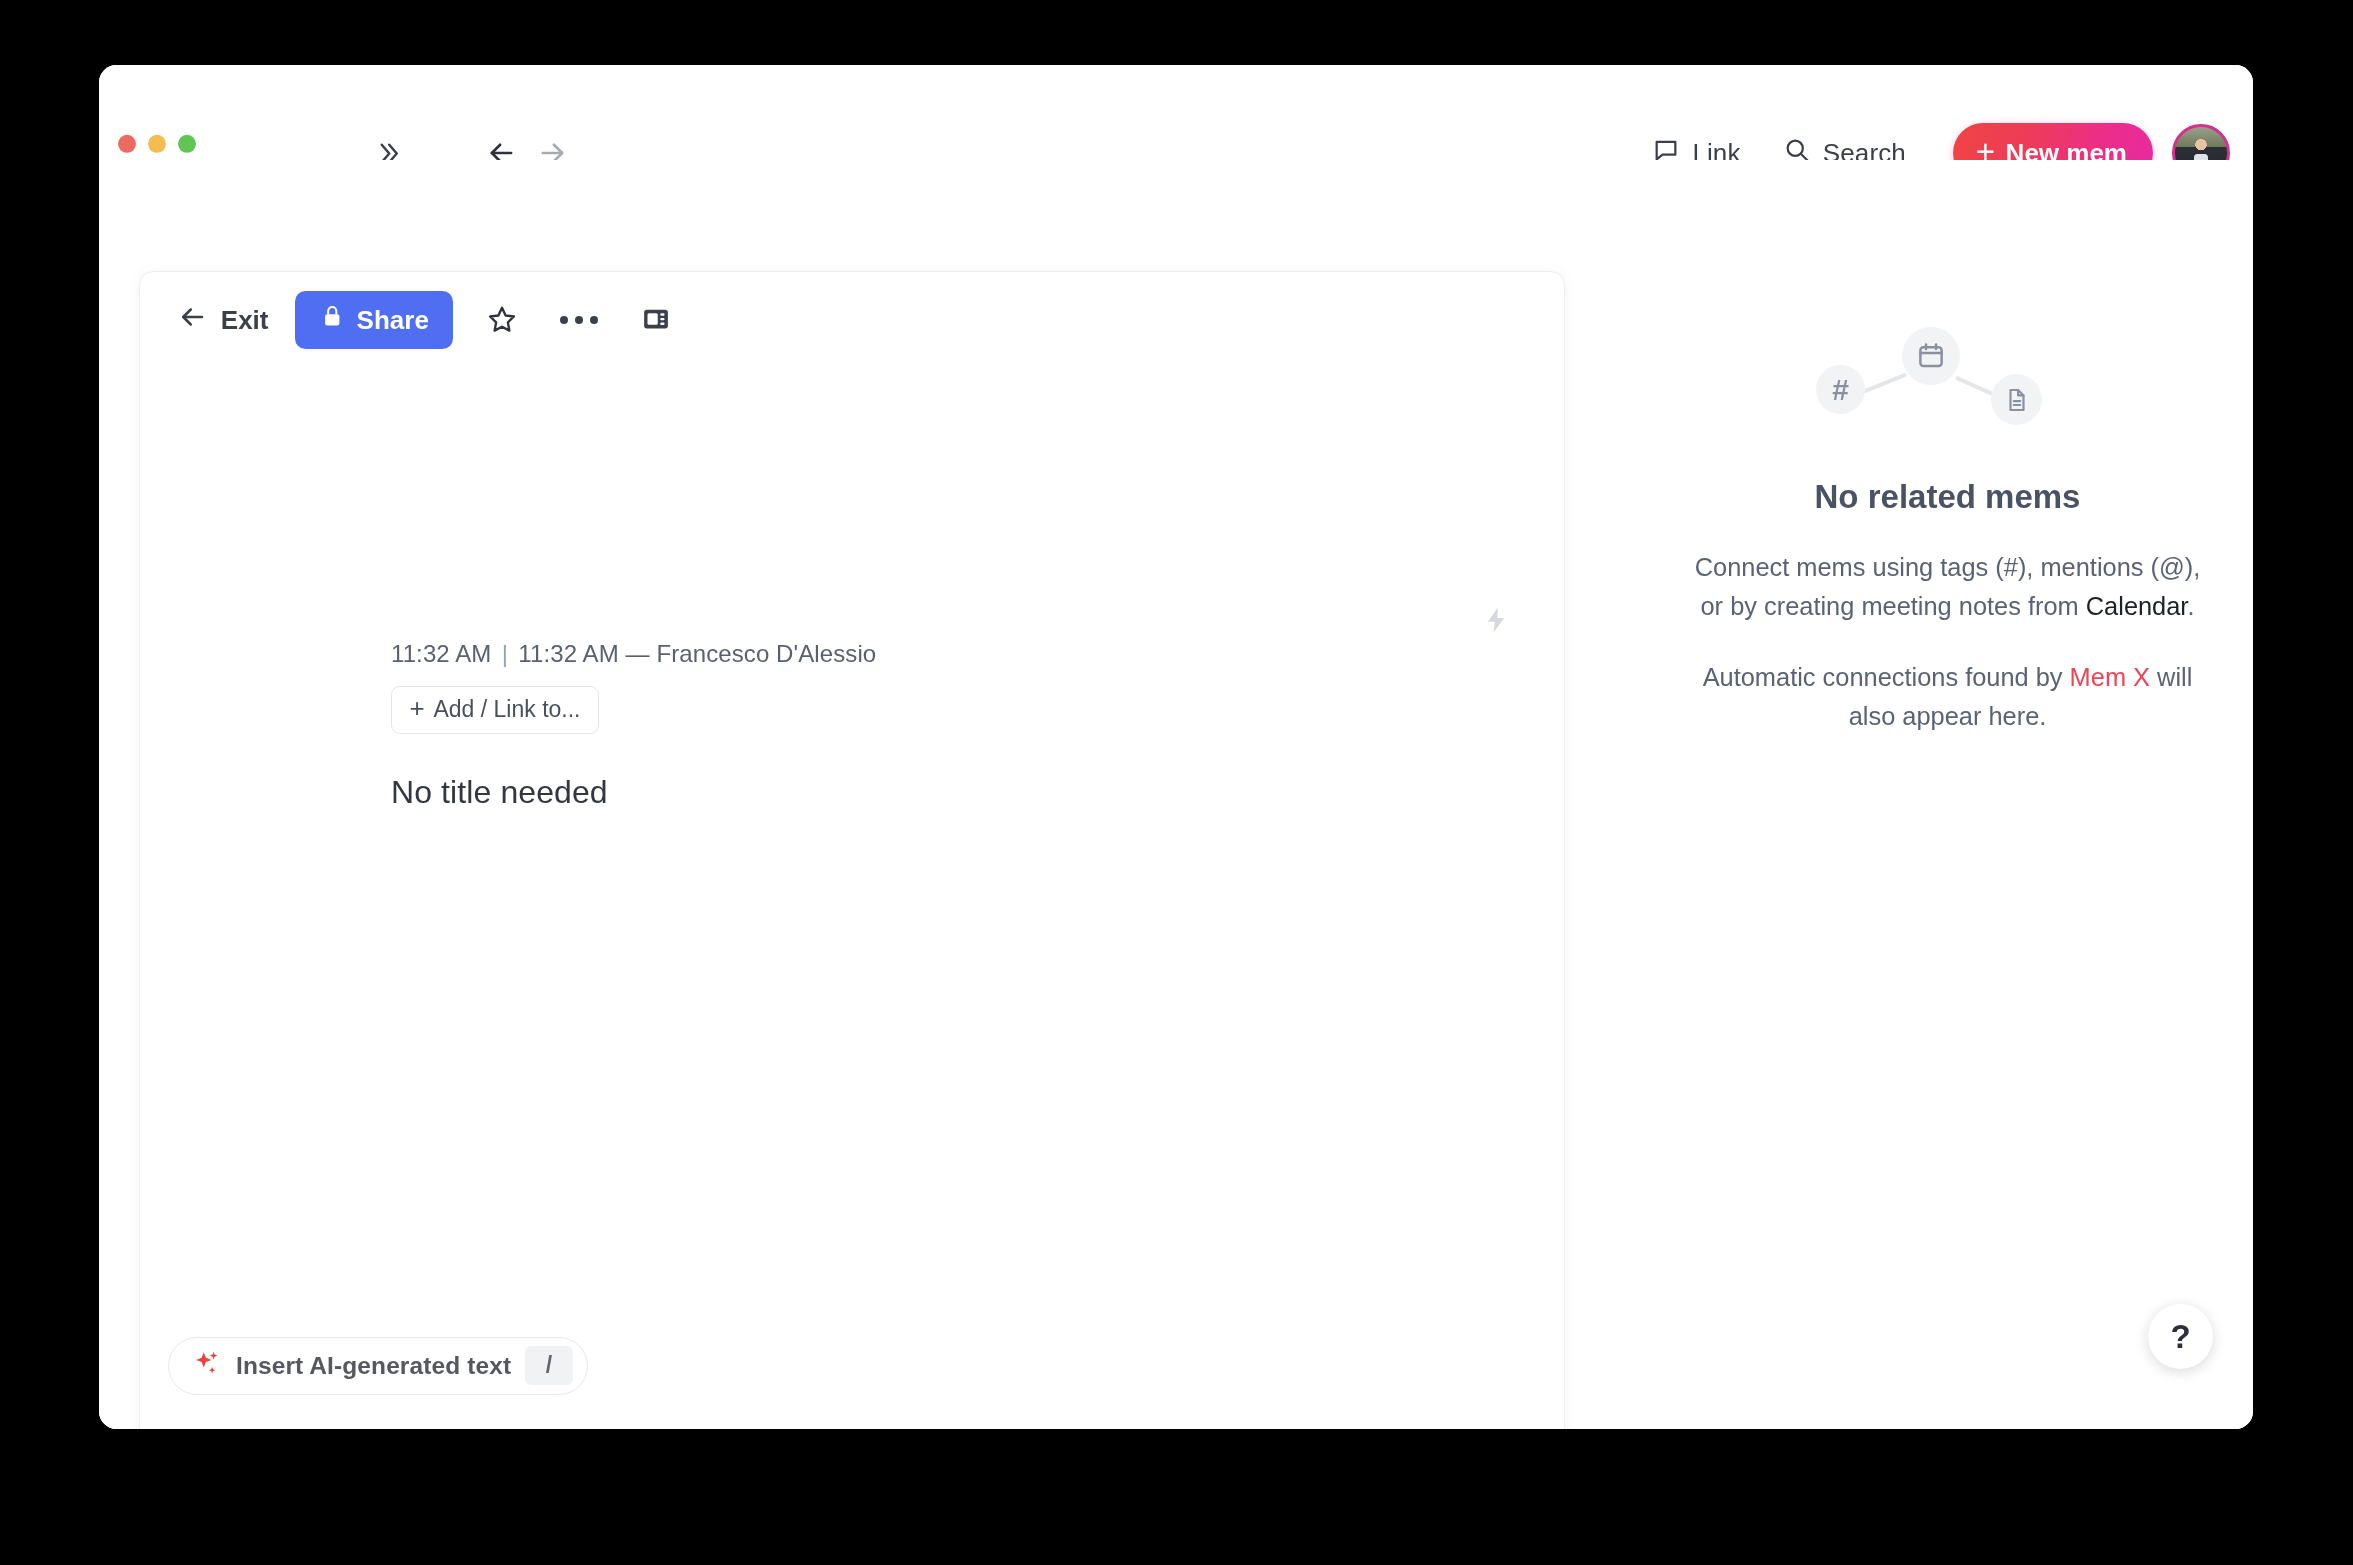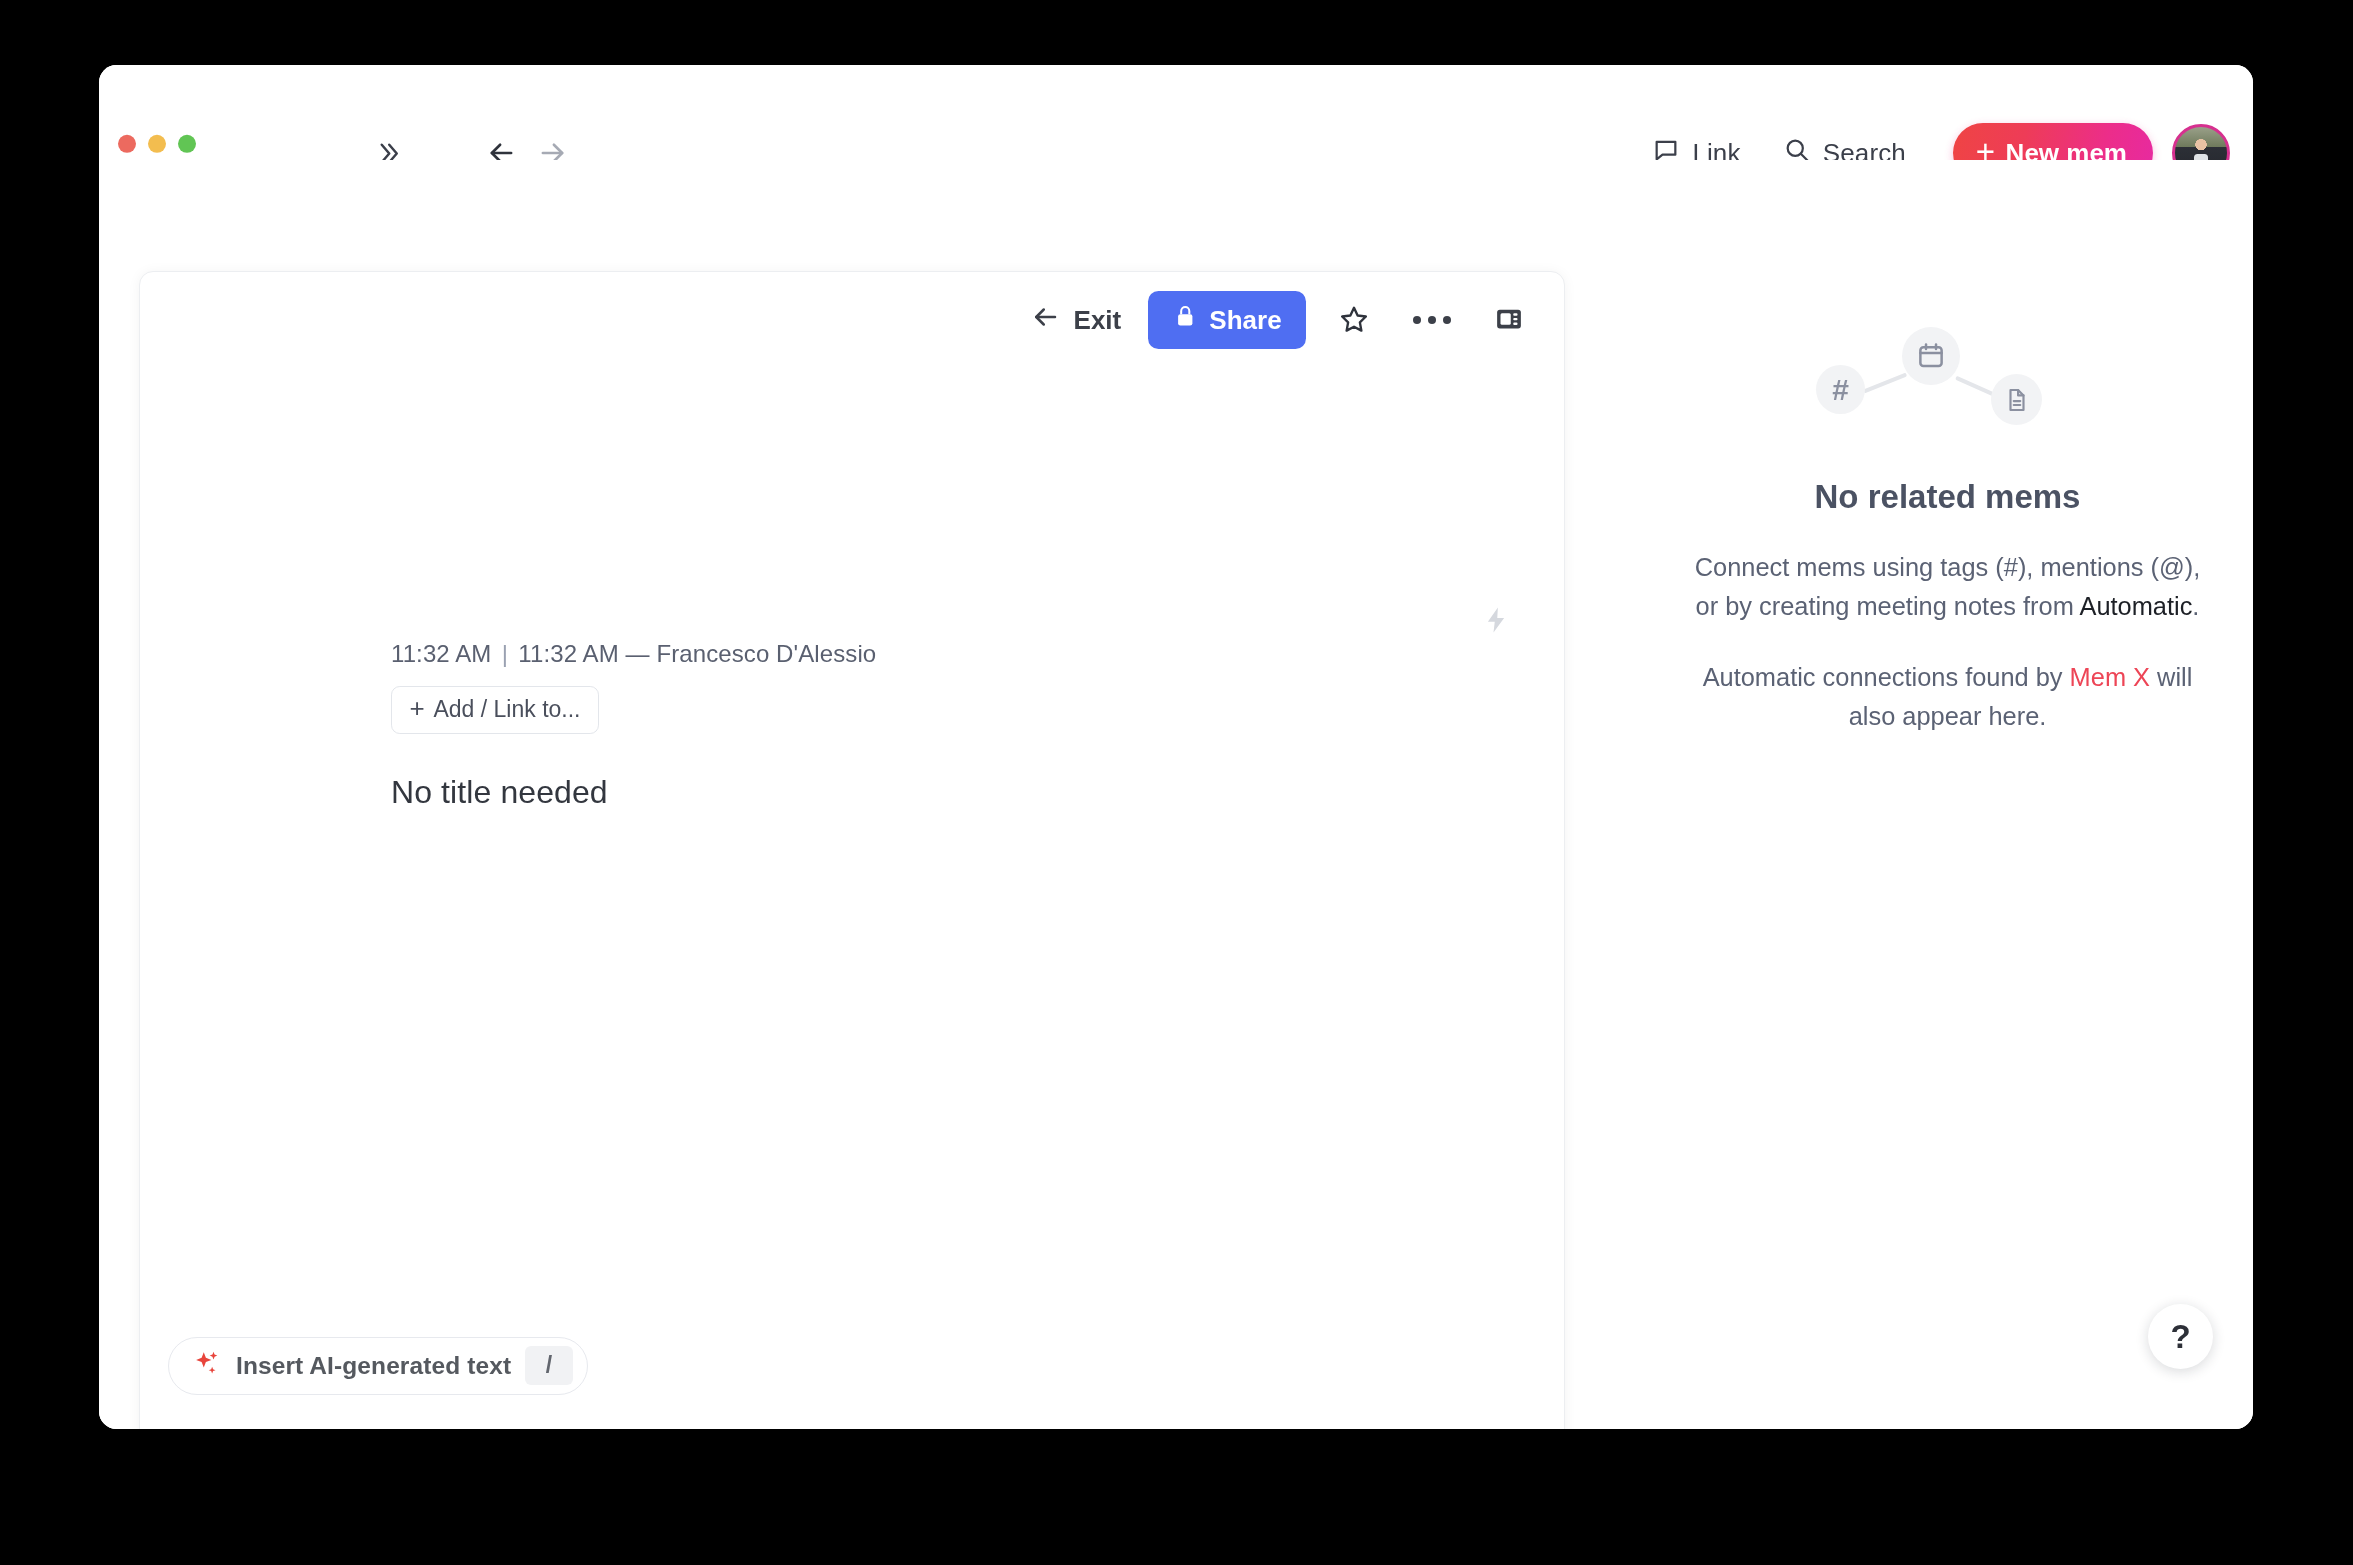--- a/index.html
+++ b/index.html
@@ -155,21 +155,21 @@
     overflow: hidden;
   }
 
   .editor-header {
     position: absolute;
     left: 0; top: 0;
     width: 100%;
     height: 96px;
     display: flex;
     align-items: center;
-    justify-content: flex-end;
+    justify-content: flex-start;
     padding: 0 26px 0 28px;
     box-sizing: border-box;
   }
 
   .exit-btn {
     display: flex;
     align-items: center;
     gap: 14px;
     color: #3c4049;
     font-size: 26px;
@@ -562,21 +562,21 @@
             <polyline points="13 2.8 13 7.8 18 7.8"></polyline>
             <line x1="9" y1="13" x2="15" y2="13"></line>
             <line x1="9" y1="16.6" x2="15" y2="16.6"></line>
           </svg>
         </div>
       </div>
 
       <div class="panel-title">No related mems</div>
 
       <div class="panel-text">
-        <span>Connect mems using tags (#), mentions (@), or by creating meeting notes from </span><span class="link-dark">Automatic</span><span>.</span>
+        <span>Connect mems using tags (#), mentions (@), or by creating meeting notes from </span><span class="link-dark">Calendar</span><span>.</span>
       </div>
 
       <div class="panel-text">
         <span>Automatic connections found by </span><span class="link-red">Mem X</span><span> will also appear here.</span>
       </div>
     </div>
 
     <div class="help-btn">?</div>
 
   </div>

